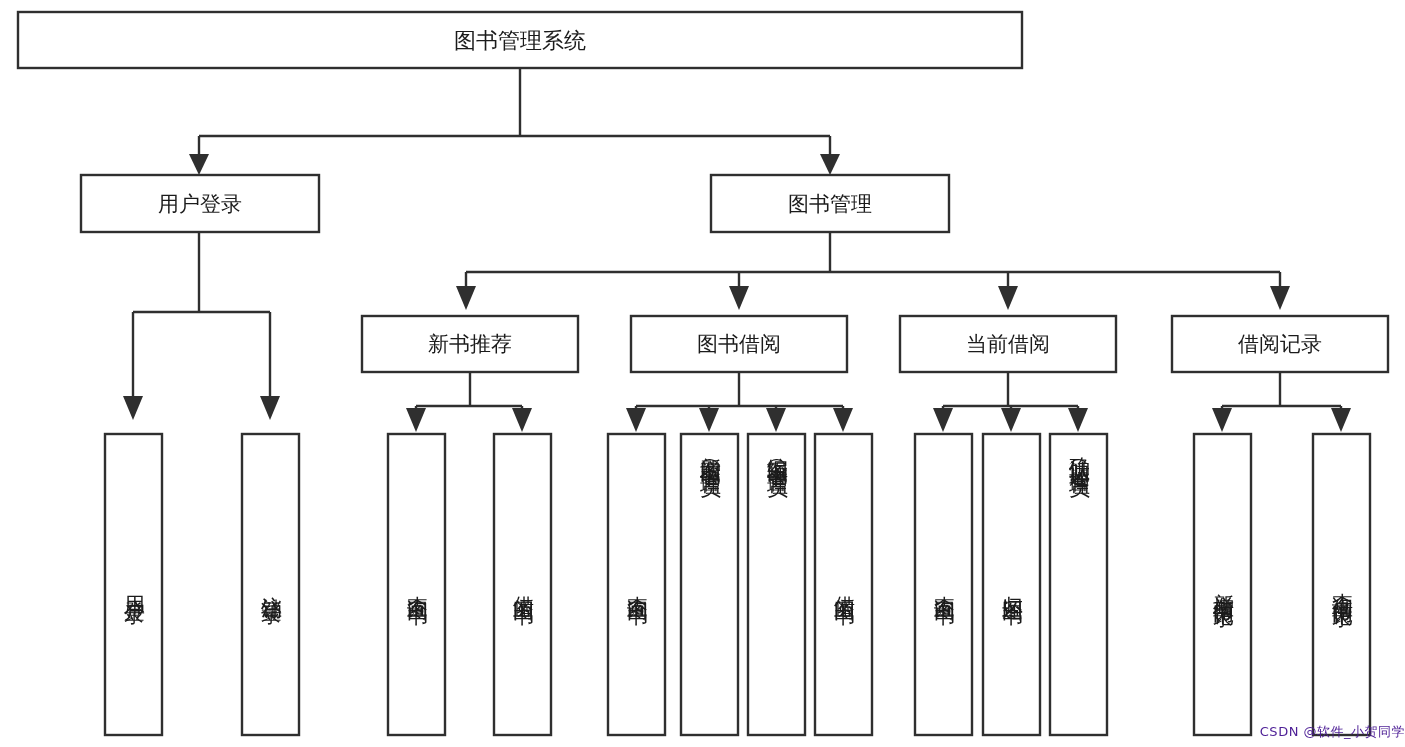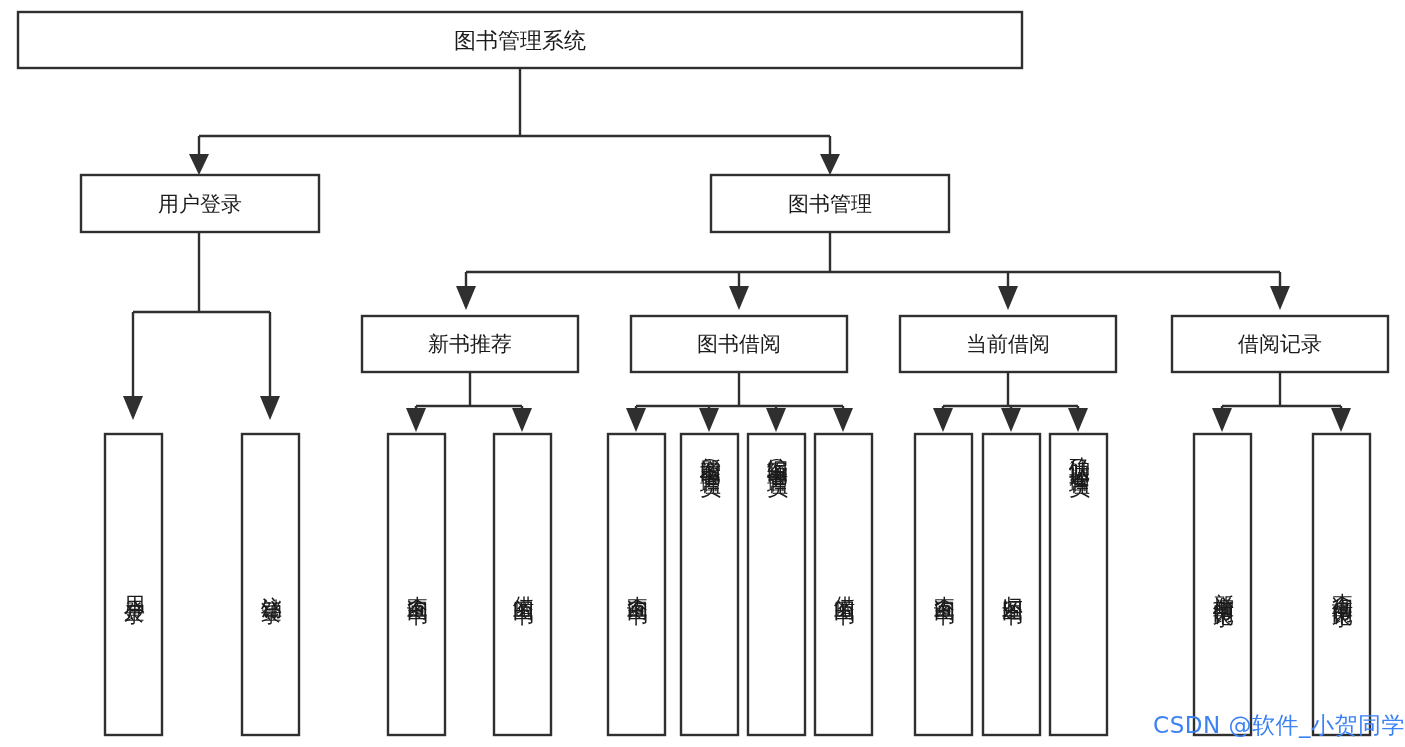--- a/index.html
+++ b/index.html
@@ -75,22 +75,22 @@
     text-orientation: upright;
     letter-spacing: 3px;
     white-space: nowrap;
     text-align: center;
   }
   #watermark {
     position: absolute;
     right: 8px;
     bottom: 6px;
     font-family: "DejaVu Sans", "Liberation Sans", sans-serif;
-    font-size: 23px;
-    color: #3b82f6;
+    font-size: 13px;
+    color: #4c1d95;
     letter-spacing: 0.5px;
     white-space: nowrap;
     user-select: none;
   }
 </style>
 </head>
 <body>
 
 <div id="diagram-root">
 

